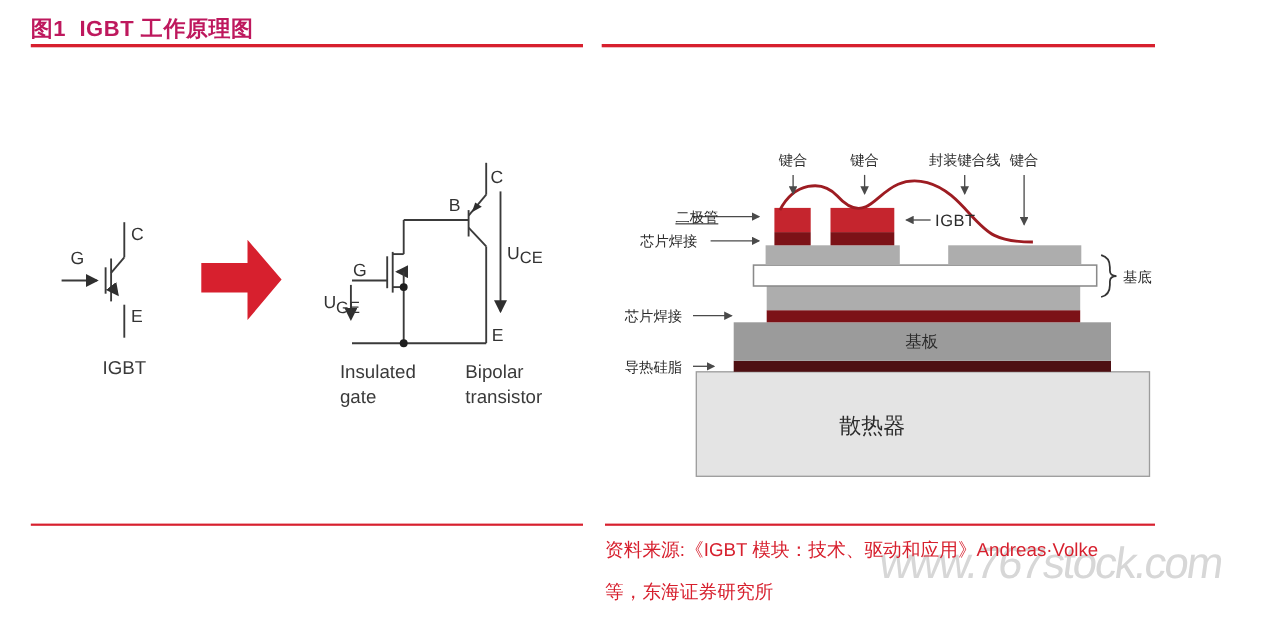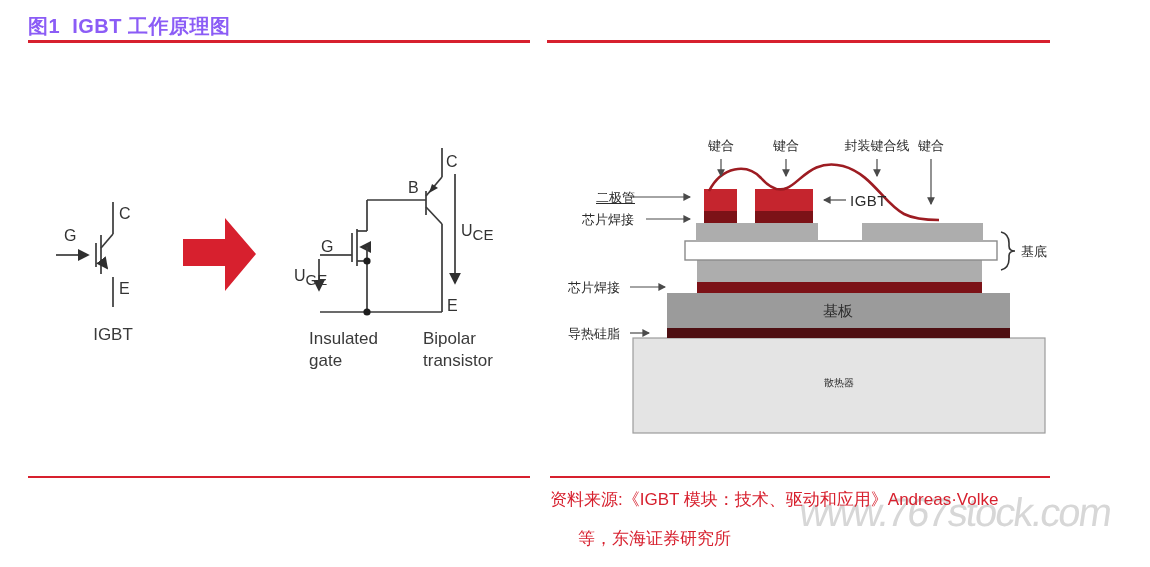--- a/index.html
+++ b/index.html
@@ -1,20 +1,20 @@
 <!DOCTYPE html>
 <html><head>
 <meta charset="utf-8">
 <style>
   html,body{margin:0;padding:0;background:#fff;}
   body{width:1150px;height:567px;position:relative;overflow:hidden;
        font-family:"Liberation Sans","DejaVu Sans",sans-serif;}
   .abs{position:absolute;}
   .t{white-space:pre;}
-  .fig-title{font-size:20px;font-weight:bold;color:#8b5cf6;letter-spacing:.5px;}
+  .fig-title{font-size:20px;font-weight:bold;color:#be185d;letter-spacing:.5px;}
   .rule{position:absolute;background:#D7202E;}
   .src{font-size:17px;color:#D7202E;}
   .lbl{position:absolute;font-size:13px;color:#2b2b2b;white-space:pre;line-height:1;}
   .lbl.center{transform:translateX(-50%);}
   .cir{position:absolute;font-size:16px;color:#333;line-height:1;white-space:pre;}
   .cir sub,.usub{font-size:15px;}
   .cap{position:absolute;font-size:17px;color:#3a3a3a;line-height:1;white-space:pre;}
   .watermark{position:absolute;left:800px;top:492px;font-size:40px;color:#d7d7d7;
              letter-spacing:-2px;transform:skewX(-8deg);z-index:0;line-height:1;}
   .layer-label{position:absolute;color:#2b2b2b;line-height:1;white-space:pre;}
@@ -125,27 +125,27 @@
 
   <div class="rule" style="left:28px;top:476px;width:502px;height:2px;"></div>
 
   <div class="rule" style="left:547px;top:40px;width:503px;height:3px;"></div>
 
   <div class="lbl center" style="left:721px;top:139px;">键合</div>
   <div class="lbl center" style="left:786px;top:139px;">键合</div>
   <div class="lbl center" style="left:877px;top:139px;">封装键合线</div>
   <div class="lbl center" style="left:931px;top:139px;">键合</div>
 
-  <div class="lbl" style="left:596px;top:191px;text-decoration:underline;">二极管</div>
+  <div class="lbl" style="left:614px;top:191px;text-decoration:underline;">二极管</div>
   <div class="lbl" style="left:582px;top:213px;">芯片焊接</div>
   <div class="lbl" style="left:568px;top:281px;">芯片焊接</div>
   <div class="lbl" style="left:568px;top:327px;">导热硅脂</div>
 
   <div class="layer-label" style="left:850px;top:193px;font-size:15px;letter-spacing:.5px;">IGBT</div>
   <div class="lbl" style="left:1021px;top:245px;">基底</div>
   <div class="layer-label center" style="left:838px;top:303px;font-size:15px;transform:translateX(-50%);">基板</div>
-  <div class="layer-label center" style="left:839px;top:378px;font-size:10px;transform:translateX(-50%);">散热器</div>
+  <div class="layer-label center" style="left:793px;top:378px;font-size:20px;transform:translateX(-50%);">散热器</div>
 
   <div class="rule" style="left:550px;top:476px;width:500px;height:2px;"></div>
   <div class="abs src t" style="left:550px;top:488px;">资料来源:《IGBT 模块：技术、驱动和应用》Andreas·Volke</div>
-  <div class="abs src t" style="left:550px;top:527px;margin-left:28px;">等，东海证券研究所</div>
+  <div class="abs src t" style="left:550px;top:527px;">等，东海证券研究所</div>
 
 </div>
 
 </body></html>

